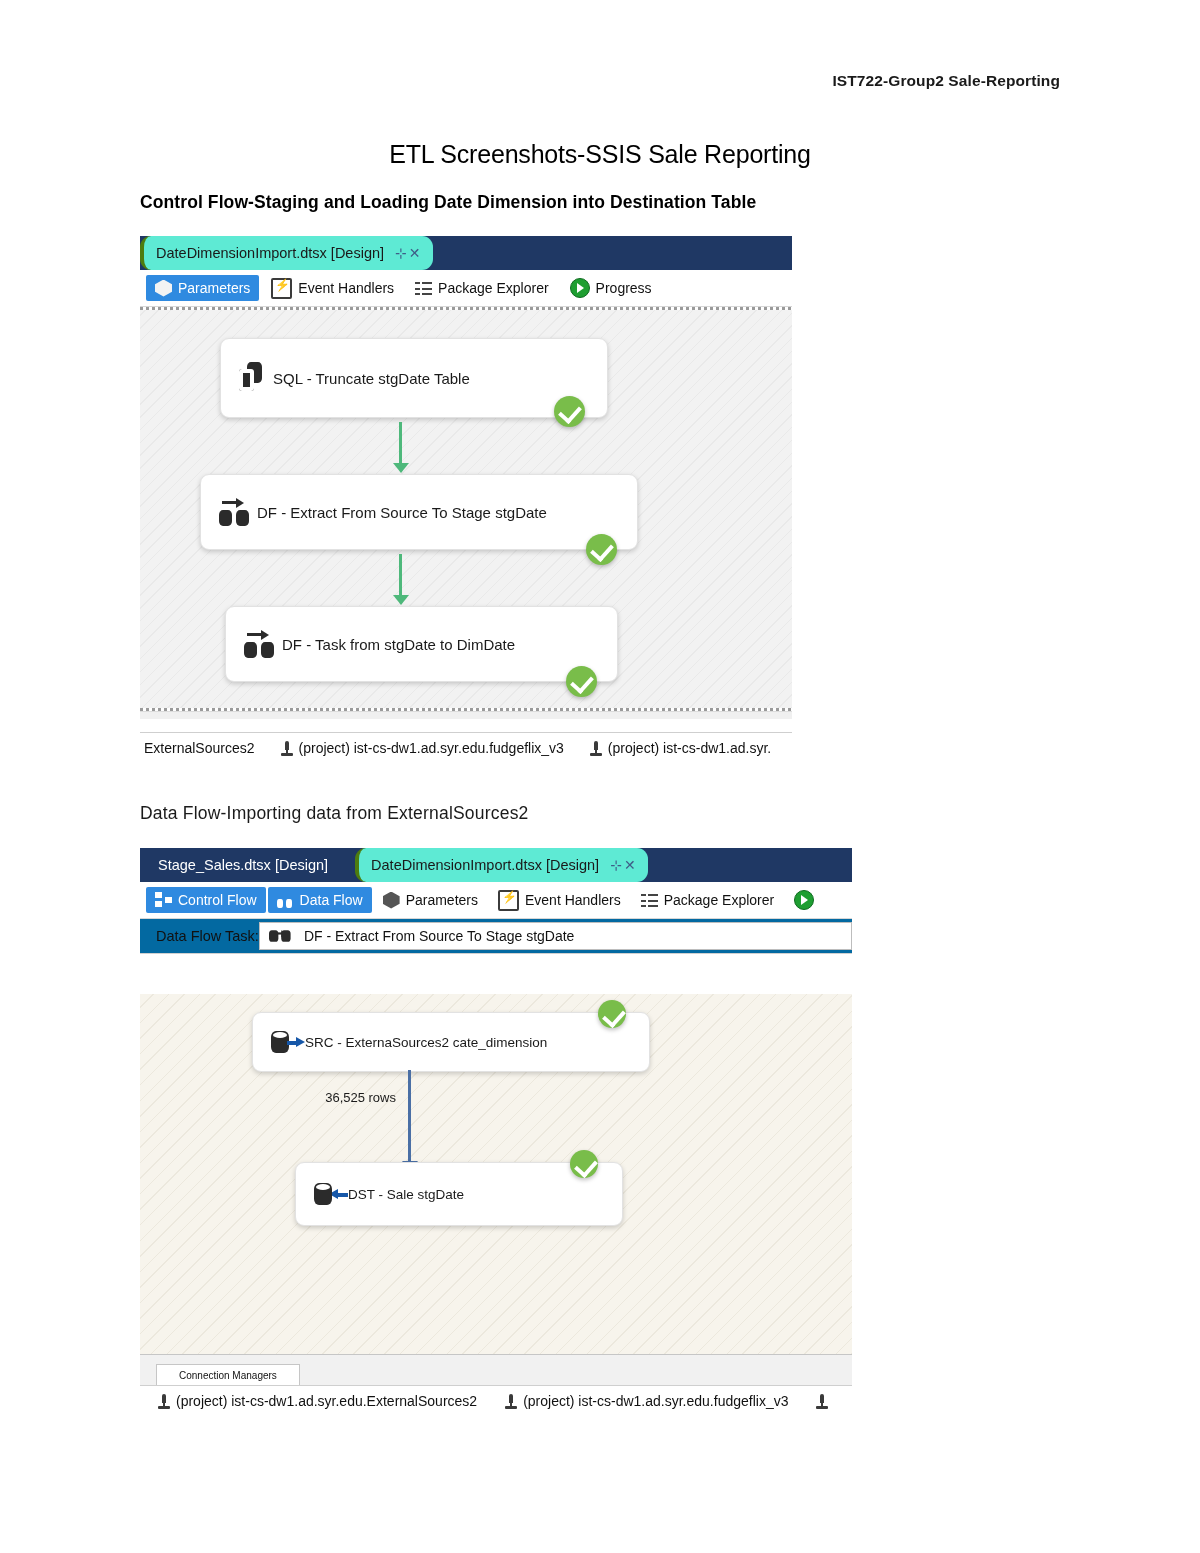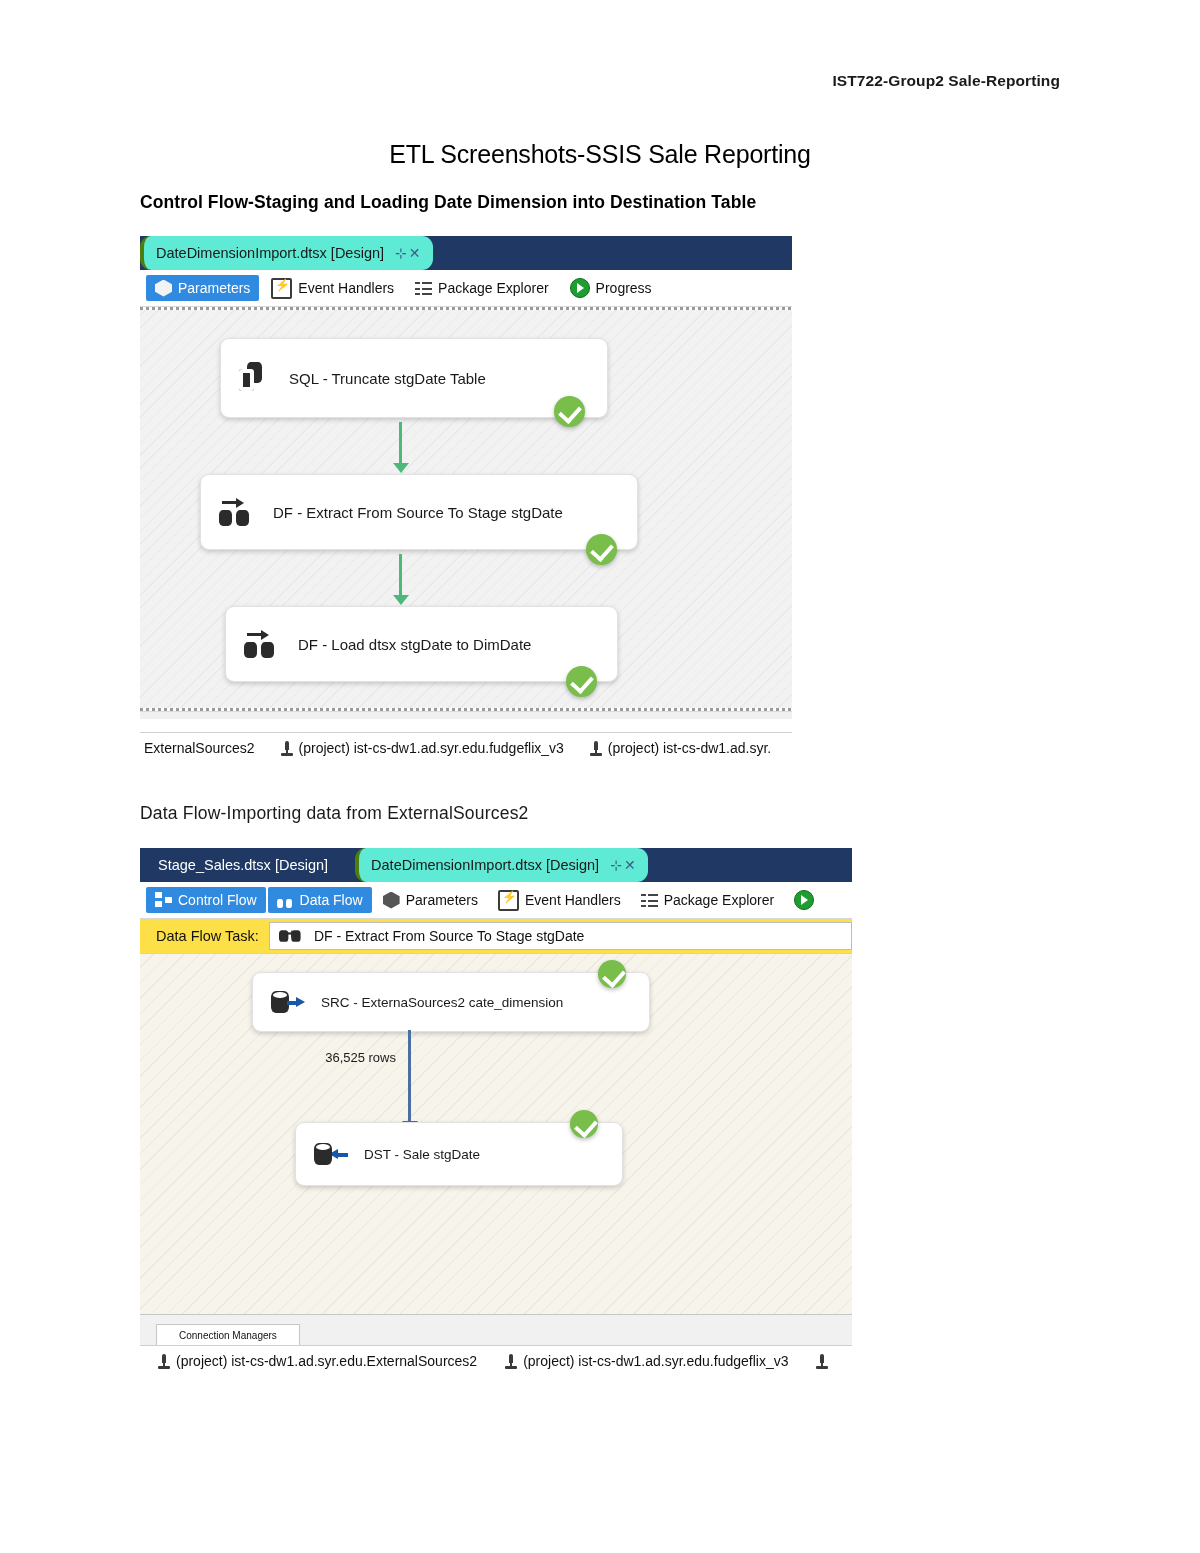--- a/index.html
+++ b/index.html
@@ -48,24 +48,24 @@
   .ico-df{position:relative;}
   .ico-df:before,.ico-df:after{content:"";position:absolute;bottom:1px;width:6px;height:9px;border-radius:2px/3px;background:#2b2b2b;}
   .ico-df:before{left:0;}
   .ico-df:after{left:9px;}
   .tbtn.sel .ico-df:before,.tbtn.sel .ico-df:after{background:#ffffff;}
 
   .canvas{position:relative;overflow:hidden;}
   .canvas.grey{background:
       repeating-linear-gradient(-45deg,#e9e9e9 0 1px,#f2f2f2 1px 9px);}
   .canvas.cream{background:
-      repeating-linear-gradient(-45deg,#ece8dd 0 1px,#f7f4ec 1px 11px);}
+      repeating-linear-gradient(-45deg,#ece8dd 0 1px,#f7f4ec 1px 11px); margin-top: 40px;}
 
   .node{position:absolute;background:#fff;border:1px solid #e2e2e2;border-radius:9px;
-        box-shadow:0 2px 5px rgba(0,0,0,.18);display:flex;align-items:center;gap:16px;padding:0 18px;}
+        box-shadow:0 2px 5px rgba(0,0,0,.18);display:flex;align-items:center;gap:0;padding:0 18px;}
   .node .label{font-size:15px;color:#1a1a1a;white-space:nowrap;}
   .node.small .label{font-size:13.5px;}
 
   
   .tico{width:34px;height:32px;flex:none;position:relative;}
   .tico-sql:before{content:"";position:absolute;left:8px;top:0;width:15px;height:21px;background:#2b2b2b;border-radius:4px/5px;}
   .tico-sql:after{content:"";position:absolute;left:0;top:7px;width:15px;height:22px;background:#2b2b2b;border-radius:3px;
       box-shadow:inset 0 0 0 4px #ffffff;}
   .tico-dflow{width:38px;}
   .tico-dflow .cyl{position:absolute;bottom:2px;width:13px;height:16px;background:#2b2b2b;border-radius:4px/5px;}
@@ -97,21 +97,21 @@
 
   .rowlabel{position:absolute;font-size:13px;color:#1a1a1a;white-space:nowrap;}
 
   .cmbar{display:flex;align-items:center;gap:26px;height:30px;padding:0 4px;background:#fff;border-top:1px solid #cfcfcf;font-size:14px;color:#111;white-space:nowrap;overflow:hidden;}
   .cmitem{display:flex;align-items:center;gap:6px;}
   .ico-conn{width:12px;height:15px;position:relative;flex:none;}
   .ico-conn:before{content:"";position:absolute;left:4px;top:0;width:4px;height:9px;background:#3a3a3a;border-radius:2px 2px 0 0;}
   .ico-conn:after{content:"";position:absolute;left:0;bottom:0;width:12px;height:3px;background:#3a3a3a;border-radius:1px;}
   .ico-conn i{position:absolute;left:5px;top:8px;width:2px;height:5px;background:#3a3a3a;}
 
-  .dfrow{display:flex;align-items:center;height:34px;padding-left:16px;gap:10px;background:#fde047;border-bottom:1px solid #d0d0d0;text-align:right;}
+  .dfrow{display:flex;align-items:center;height:34px;padding-left:16px;background:#0369a1;border-bottom:1px solid #d0d0d0;text-align:right;}
   .dfrow .lbl{font-size:14.5px;color:#111;}
   .dfbox{flex:1;height:26px;border:1px solid #bdbdbd;background:#fff;display:flex;align-items:center;gap:9px;padding:0 9px;margin-right:0;}
   .dfbox .txt{font-size:14px;color:#111;white-space:nowrap;}
 
   .cmtabrow{height:30px;background:#f1f1f1;display:flex;align-items:flex-end;padding-left:16px;border-top:1px solid #c6c6c6;}
   .cmtab{background:#fff;border:1px solid #c6c6c6;border-bottom:none;padding:5px 22px 4px;font-size:10px;color:#111;}
 
   .scroll-h{height:7px;background:#f0f0f0;border-top:1px solid #dcdcdc;}
   .dotted-edge{height:3px;background:repeating-linear-gradient(90deg,#9a9a9a 0 3px,transparent 3px 6px);}
 </style>
@@ -177,21 +177,21 @@
       <div class="check" style="left:446px;top:224px;"></div>
 
       <div class="arrow" style="left:259px;top:244px;height:42px;"></div>
 
       <div class="node" style="left:85px;top:296px;width:355px;height:74px;">
         <span class="tico tico-dflow">
           <span class="arr"></span>
             <span class="cyl c1"></span>
             <span class="cyl c2"></span>
         </span>
-        <span class="label">DF - Load dtsx stgDate to DimDate</span>
+        <span class="label">DF - Task from stgDate to DimDate</span>
       </div>
       <div class="check" style="left:426px;top:356px;"></div>
 
     </div>
 
     <div class="dotted-edge"></div>
     <div class="scroll-h"></div>
 
     <div class="cmbar" style="margin-top:13px;">
       <div class="cmitem">

